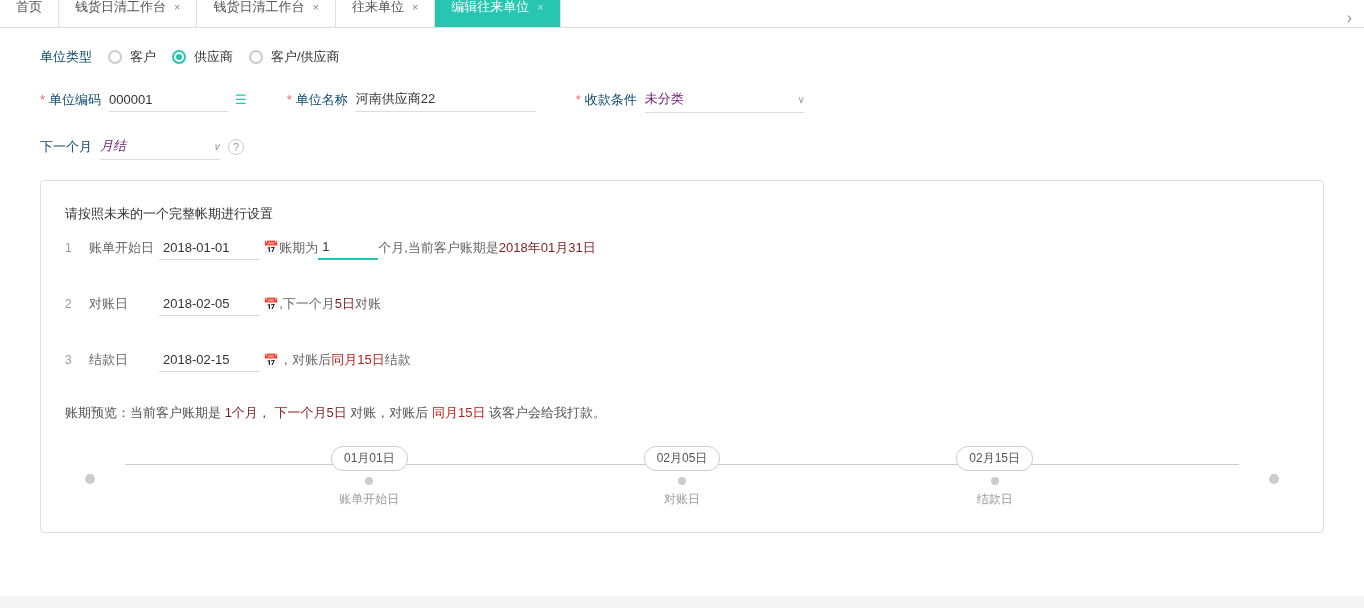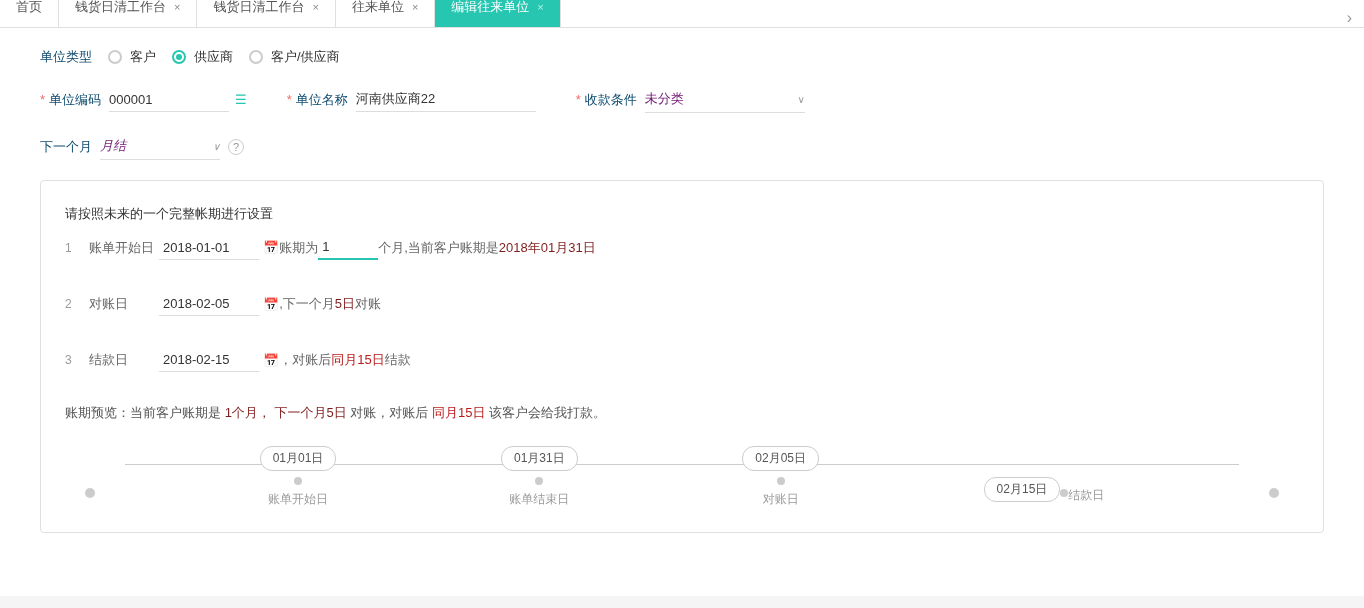--- a/index.html
+++ b/index.html
@@ -346,45 +346,40 @@
       <span class="highlight-orange">下一个月5日</span>
       <span>对账，对账后</span>
       <span class="highlight-teal">同月15日</span>
       <span>该客户会给我打款。</span>
     </div>
 
     <div style="position:relative; padding: 0 20px; margin-top: 10px;">
 
       <div style="position:absolute; top:18px; left:60px; right:60px; height:1px; background:#ccc; z-index:0;"></div>
 
-      <div style="display:flex; justify-content: space-between; align-items:flex-end; position:relative; z-index:1;gap:44px;">
+      <div style="display:flex; justify-content: space-between; align-items:center; position:relative; z-index:1;gap:44px;">
 
         <div style="display:flex; flex-direction:column; align-items:center;">
           <div style="width:10px;height:10px;border-radius:50%;background:#ccc;margin-bottom:10px;margin-top:13px;"></div>
         </div>
 
         <div style="display:flex; flex-direction:column; align-items:center;">
           <div style="background:#fff;border:1px solid #ccc;border-radius:12px;padding:3px 12px;font-size:12px;color:#555;margin-bottom:6px;">01月01日</div>
           <div style="width:8px;height:8px;border-radius:50%;background:#ccc;"></div>
           <div style="font-size:12px;color:#999;margin-top:6px;">账单开始日</div>
         </div>
 
-        <div style="display:flex; flex-direction:column; align-items:center;">
-          <div style="background:#fff;border:1px solid #ccc;border-radius:12px;padding:3px 12px;font-size:12px;color:#555;margin-bottom:6px;">01月31日</div>
-          <div style="width:8px;height:8px;border-radius:50%;background:#ccc;"></div>
-          <div style="font-size:12px;color:#999;margin-top:6px;">账单结束日</div>
-        </div>
 
         <div style="display:flex; flex-direction:column; align-items:center;">
           <div style="background:#fff;border:1px solid #ccc;border-radius:12px;padding:3px 12px;font-size:12px;color:#555;margin-bottom:6px;">02月05日</div>
           <div style="width:8px;height:8px;border-radius:50%;background:#ccc;"></div>
           <div style="font-size:12px;color:#999;margin-top:6px;">对账日</div>
         </div>
 
-        <div style="display:flex; flex-direction:row; align-items:center;">
+        <div style="display:flex; flex-direction:column; align-items:center;">
           <div style="background:#fff;border:1px solid #ccc;border-radius:12px;padding:3px 12px;font-size:12px;color:#555;margin-bottom:6px;">02月15日</div>
           <div style="width:8px;height:8px;border-radius:50%;background:#ccc;"></div>
           <div style="font-size:12px;color:#999;margin-top:6px;">结款日</div>
         </div>
 
         <div style="display:flex; flex-direction:column; align-items:center;">
           <div style="width:10px;height:10px;border-radius:50%;background:#ccc;margin-bottom:10px;margin-top:13px;"></div>
         </div>
 
       </div>

